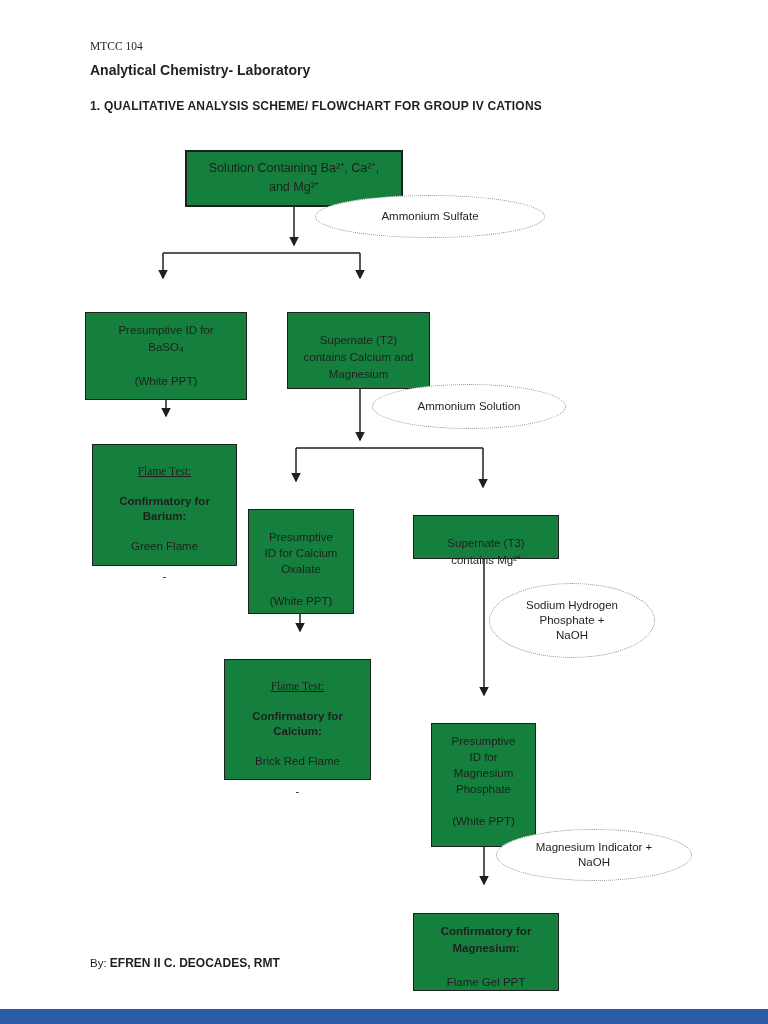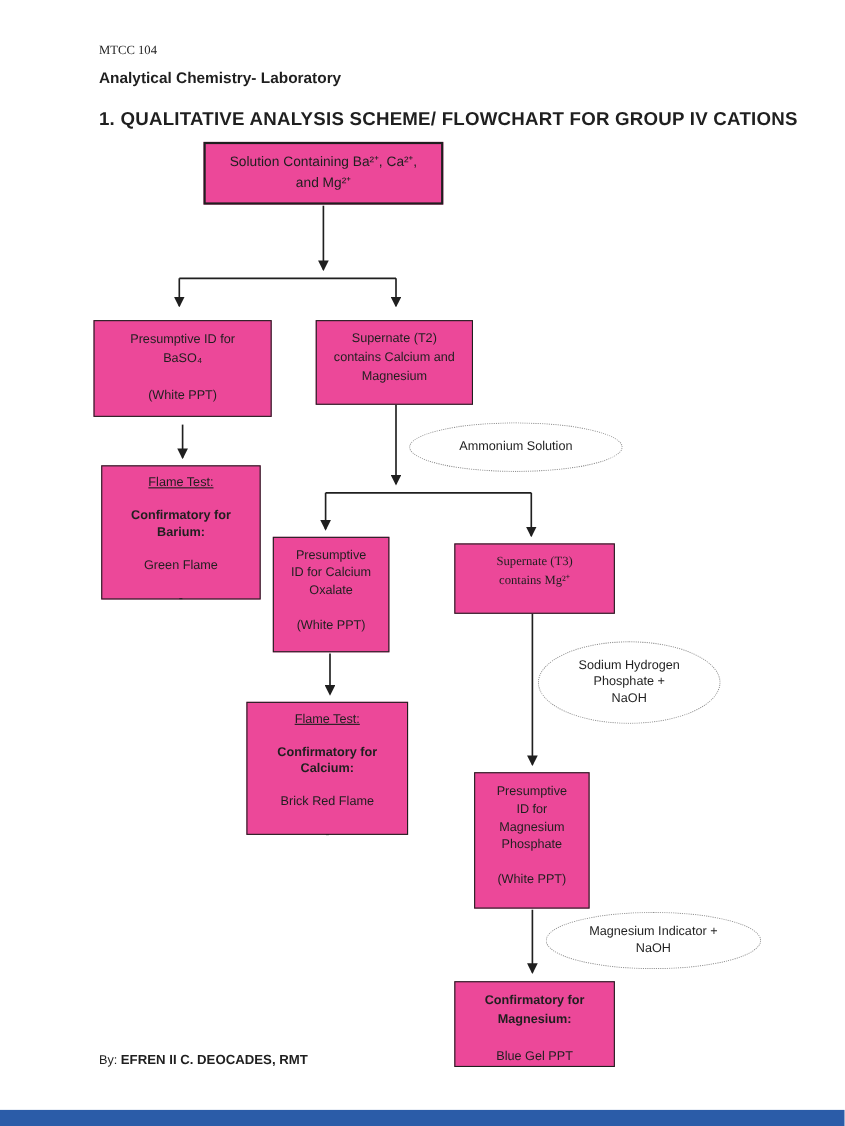--- a/index.html
+++ b/index.html
@@ -9,42 +9,43 @@
     height: 1024px;
     background: #ffffff;
     font-family: "Liberation Sans", sans-serif;
     color: #1f1f1f;
     overflow: hidden;
   }
   
   .hdr { position: absolute; left: 90px; }
   .course-code { top: 40px; font-size: 11.5px; font-family: Liberation Serif, serif; }
   .course-title { top: 62px; font-size: 14px; font-weight: bold; }
-  .section-heading { top: 99px; font-size: 17px; font-weight: bold; letter-spacing: 0.2px; }
+  .section-heading { top: 99px; font-size: 12px; font-weight: bold; letter-spacing: 0.2px; }
   
   .connectors { position: absolute; left: 0; top: 0; pointer-events: none; }
   
   .box {
     position: absolute;
     box-sizing: border-box;
     border: 1.5px solid #1f1f1f;
-    background: #ec4899;
+    background: #15803d;
     text-align: center;
     font-size: 11.5px;
+    margin-top: 21px;
   }
   .box-solution { border-width: 2px; font-size: 12.5px; }
   .ln { min-height: 1em; }
   .lh19 .ln { line-height: 19px; min-height: 19px; }
   .lh17 .ln { line-height: 17px; min-height: 17px; }
   .lh16 .ln { line-height: 16px; min-height: 16px; }
   .lh15 .ln { line-height: 15px; min-height: 15px; }
   .pt7 { padding-top: 7px; }
-  .pt8 { padding-top: 8px; }
+  .pt8 { padding-top: 19px; }
   .pt9 { padding-top: 9px; }
-  .u { text-decoration: underline; }
+  .u { text-decoration: underline; font-family: Liberation Serif, serif; }
   .b { font-weight: bold; }
   
   .ellipse {
     position: absolute;
     box-sizing: border-box;
     border: 1px dotted #8f8f8f;
     border-radius: 50%;
     background: #ffffff;
     display: flex;
     flex-direction: column;
@@ -121,21 +122,21 @@
   </div>
 
   <div class="box lh16 pt8" style="left:248px; top:488px; width:106px; height:105px;">
     <div class="ln">Presumptive</div>
     <div class="ln">ID for Calcium</div>
     <div class="ln">Oxalate</div>
     <div class="ln"></div>
     <div class="ln">(White PPT)</div>
   </div>
 
-  <div class="box lh17 pt8" style="left:413px; top:494px; width:146px; height:64px;font-family:Liberation Serif, serif;">
+  <div class="box lh17 pt8" style="left:413px; top:494px; width:146px; height:44px;">
     <div class="ln">Supernate (T3)</div>
     <div class="ln">contains Mg²⁺</div>
   </div>
 
   <div class="box lh15 pt8" style="left:224px; top:638px; width:147px; height:121px;">
     <div class="ln u">Flame Test:</div>
     <div class="ln"></div>
     <div class="ln b">Confirmatory for</div>
     <div class="ln b">Calcium:</div>
     <div class="ln"></div>
@@ -150,23 +151,26 @@
     <div class="ln">Magnesium</div>
     <div class="ln">Phosphate</div>
     <div class="ln"></div>
     <div class="ln">(White PPT)</div>
   </div>
 
   <div class="box lh17 pt9" style="left:413px; top:892px; width:146px; height:78px;">
     <div class="ln b">Confirmatory for</div>
     <div class="ln b">Magnesium:</div>
     <div class="ln"></div>
-    <div class="ln">Blue Gel PPT</div>
+    <div class="ln">Flame Gel PPT</div>
   </div>
 
+  <div class="ellipse" style="left:315px; top:195px; width:230px; height:43px;">
+    <div class="ln">Ammonium Sulfate</div>
+  </div>
 
   <div class="ellipse" style="left:372px; top:384px; width:194px; height:45px;">
     <div class="ln">Ammonium Solution</div>
   </div>
 
   <div class="ellipse" style="left:489px; top:583px; width:166px; height:75px;">
     <div class="ln">Sodium Hydrogen</div>
     <div class="ln">Phosphate +</div>
     <div class="ln">NaOH</div>
   </div>

